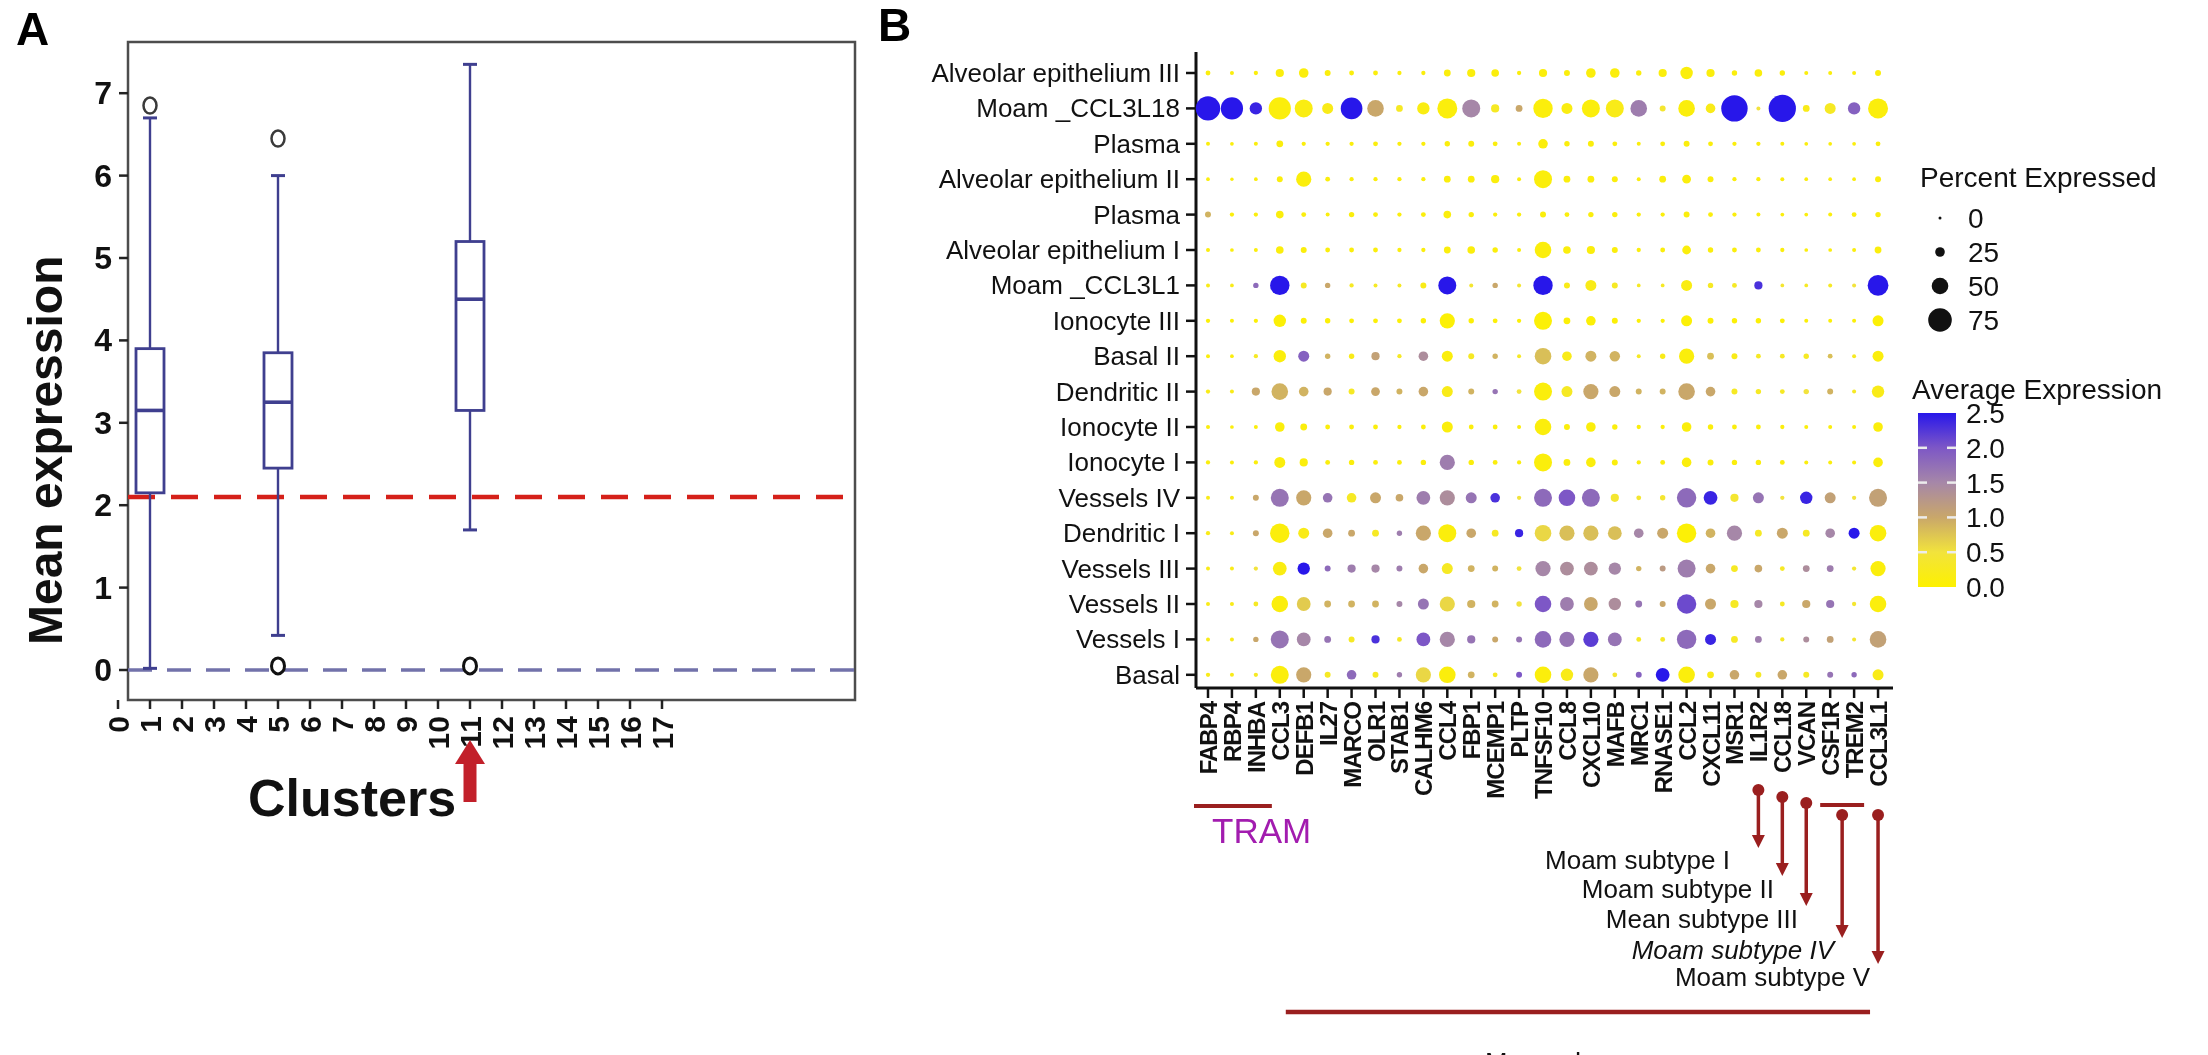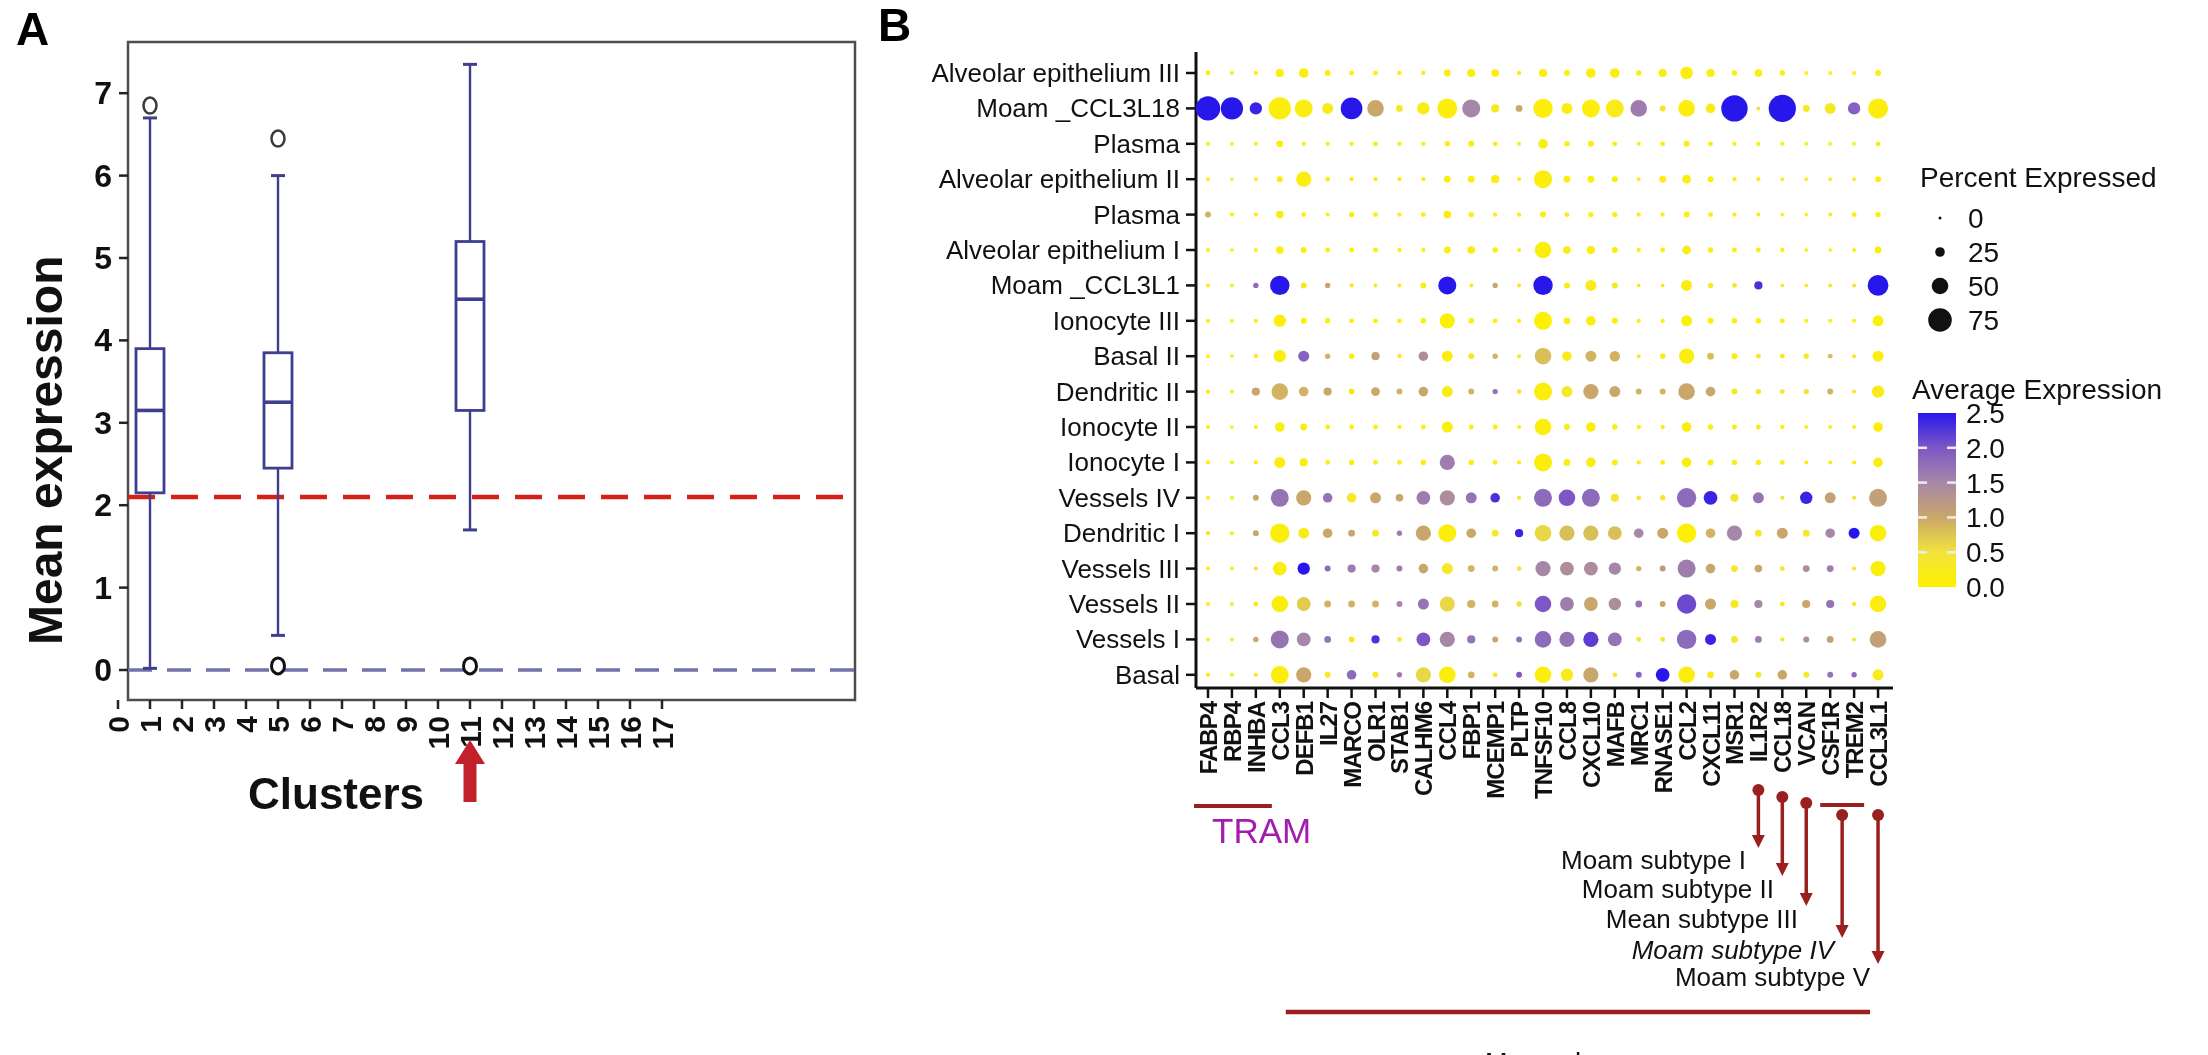--- a/index.html
+++ b/index.html
@@ -3,21 +3,21 @@
 <meta charset="utf-8">
 <style>
   html,body{margin:0;padding:0;background:#ffffff;}
   .stage{position:relative;width:2208px;height:1055px;background:#fff;
          font-family:"Liberation Sans",sans-serif;overflow:hidden;}
   svg{position:absolute;left:0;top:0;}
   svg text{font-family:"Liberation Sans",sans-serif;}
   .panel-label{position:absolute;font-size:46px;font-weight:bold;color:#000;line-height:1;}
   .rot-title{position:absolute;font-size:48px;font-weight:bold;color:#111;
              transform:rotate(-90deg);transform-origin:0 0;white-space:nowrap;line-height:1;}
-  .x-title{position:absolute;font-size:44px;font-weight:bold;color:#111;white-space:nowrap;line-height:1;}
+  .x-title{position:absolute;font-size:52px;font-weight:bold;color:#111;white-space:nowrap;line-height:1;}
   .legend-title{position:absolute;font-size:28px;color:#111;white-space:nowrap;line-height:1;}
   .anno{position:absolute;font-size:35px;color:#a21caf;white-space:nowrap;line-height:1;text-align:right;}
   .anno-center{position:absolute;font-size:27px;color:#111;text-align:center;line-height:1;margin-top:28px;}
   .subtype-label{position:absolute;font-size:26px;color:#111;white-space:nowrap;line-height:1;}
 </style>
 </head>
 <body>
 
 <div class="stage">
   <svg id="fig-svg" width="2208" height="1055" viewBox="0 0 2208 1055">
@@ -788,18 +788,18 @@
   <div class="panel-label" style="left:878px;top:2px;">B</div>
 
   <div class="rot-title" style="left:22px;top:645px;">Mean expression</div>
   <div class="x-title" style="left:248px;top:772px;">Clusters</div>
 
   <div class="legend-title" style="left:1920px;top:164px;">Percent Expressed</div>
   <div class="legend-title" style="left:1912px;top:376px;">Average Expression</div>
 
   <div class="anno" style="left:1212px;top:813px;">TRAM</div>
   <div class="anno-center" style="left:1460px;top:1022px;width:200px;">Macrophage</div>
-<div class="subtype-label" style="right: 462px; top: 847px;">Moam subtype I</div>
+<div class="subtype-label" style="right: 478px; top: 847px;">Moam subtype I</div>
     <div class="subtype-label" style="right: 434px; top: 876px;">Moam subtype II</div>
     <div class="subtype-label" style="right: 410px; top: 906px;">Mean subtype III</div>
     <div class="subtype-label" style="right: 374px; top: 937px; font-style: italic;">Moam subtype IV</div>
     <div class="subtype-label" style="right: 338px; top: 964px;">Moam subtype V</div>
   </div>
 
 </body></html>

